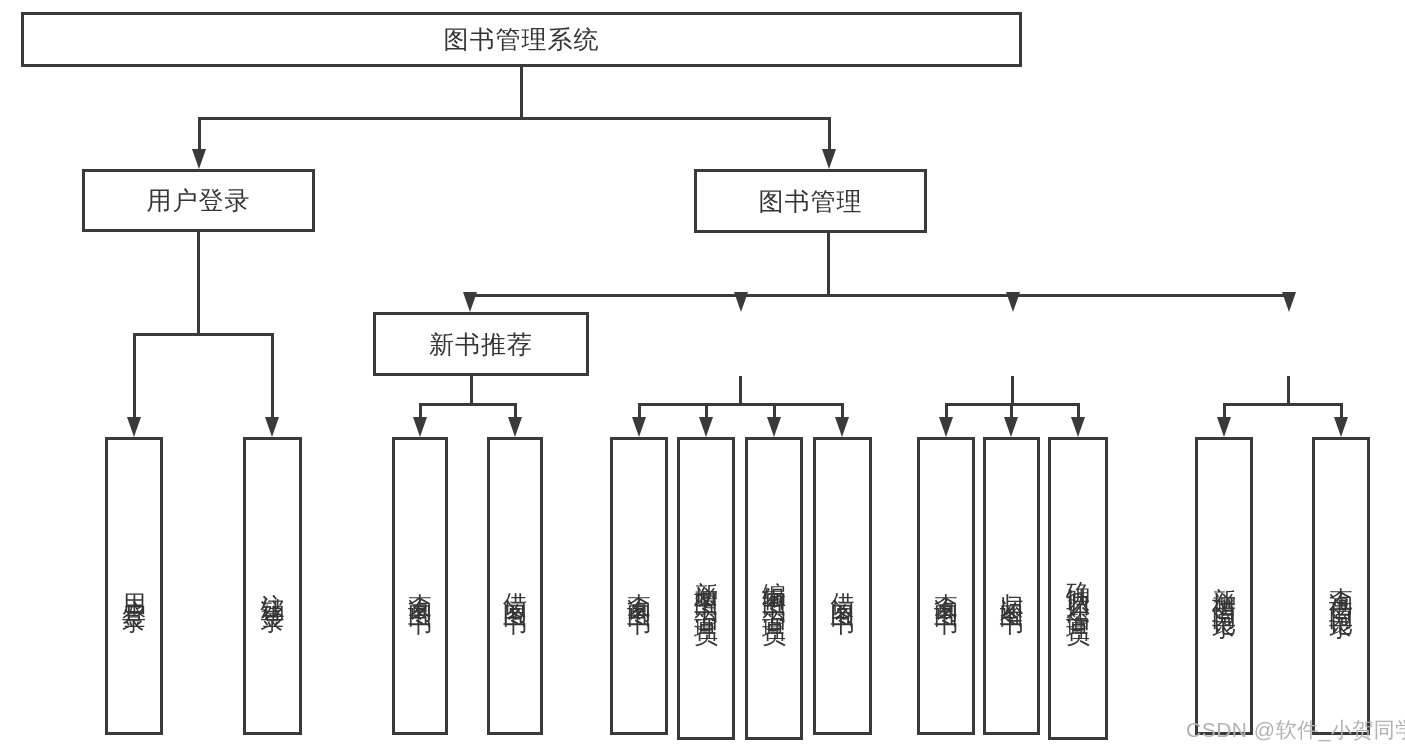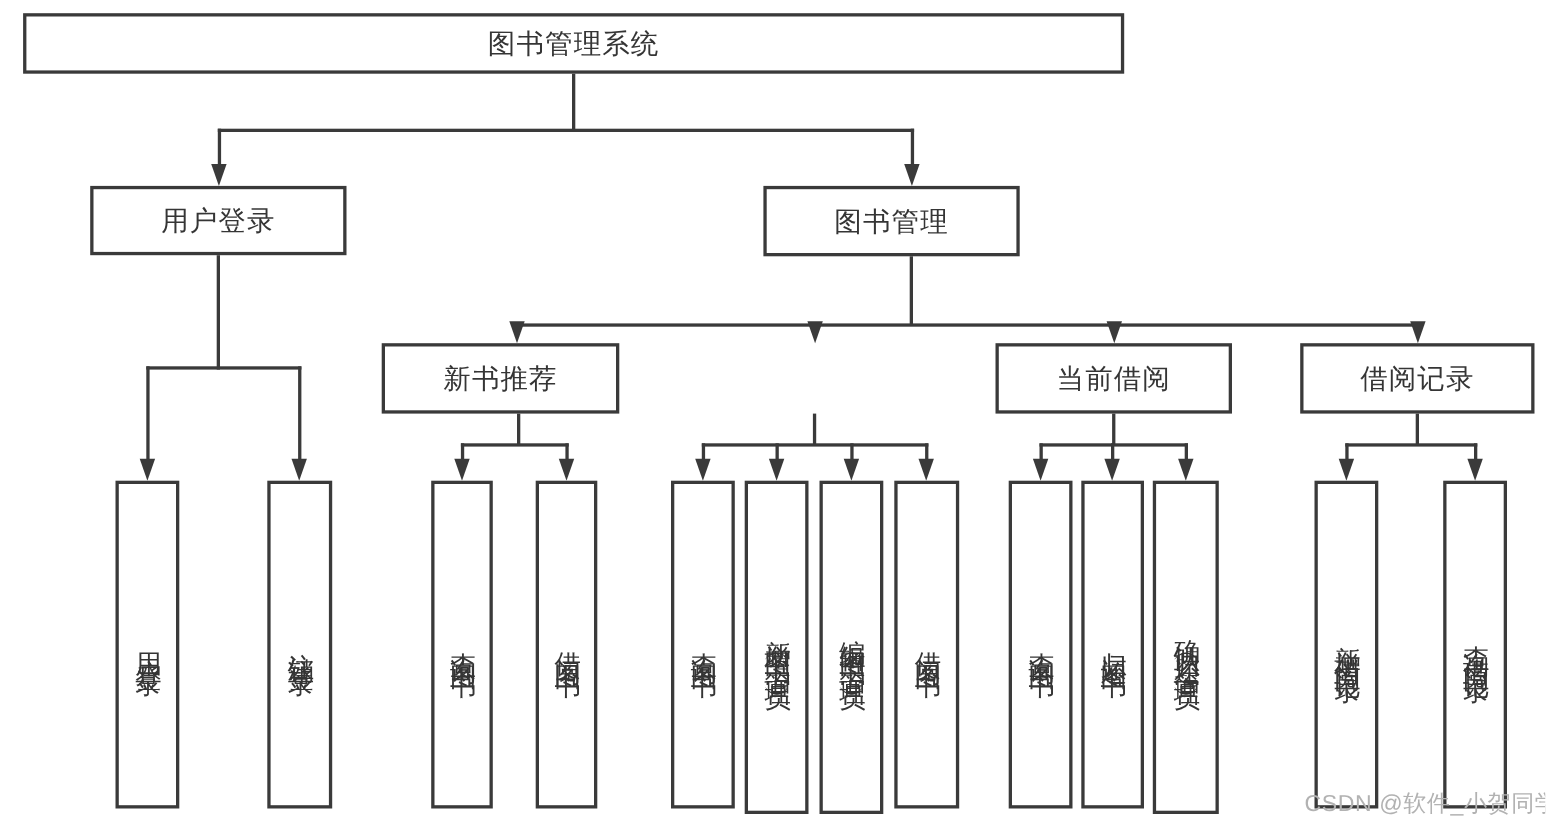--- a/index.html
+++ b/index.html
@@ -57,23 +57,21 @@
   <i class="line" style="left:271px;top:333px;width:3px;height:85px;"></i>
   <i class="arrow" style="left:265px;top:417px;"></i>
 
   <i class="line" style="left:827px;top:233px;width:3px;height:63px;"></i>
   <i class="line" style="left:469px;top:294px;width:821px;height:3px;"></i>
   <i class="arrow" style="left:463px;top:292px;"></i>
   <i class="arrow" style="left:734px;top:292px;"></i>
   <i class="arrow" style="left:1006px;top:292px;"></i>
   <i class="arrow" style="left:1282px;top:292px;"></i>
 
-  <div class="box" style="left:347px;top:312px;width:216px;height:64px;">新书推荐</div>
-  <div class="box" style="left:905px;top:312px;width:215px;height:64px;">当前借阅</div>
-  <div class="box" style="left:1182px;top:312px;width:213px;height:64px;">借阅记录</div>
+  <div class="box" style="left:373px;top:312px;width:216px;height:64px;">新书推荐</div>
 
   <i class="line" style="left:470px;top:376px;width:3px;height:28px;"></i>
   <i class="line" style="left:419px;top:403px;width:98px;height:3px;"></i>
   <i class="line" style="left:419px;top:403px;width:3px;height:15px;"></i>
   <i class="arrow" style="left:413px;top:417px;"></i>
   <i class="line" style="left:514px;top:403px;width:3px;height:15px;"></i>
   <i class="arrow" style="left:508px;top:417px;"></i>
 
   <i class="line" style="left:739px;top:376px;width:3px;height:28px;"></i>
   <i class="line" style="left:638px;top:403px;width:206px;height:3px;"></i>

